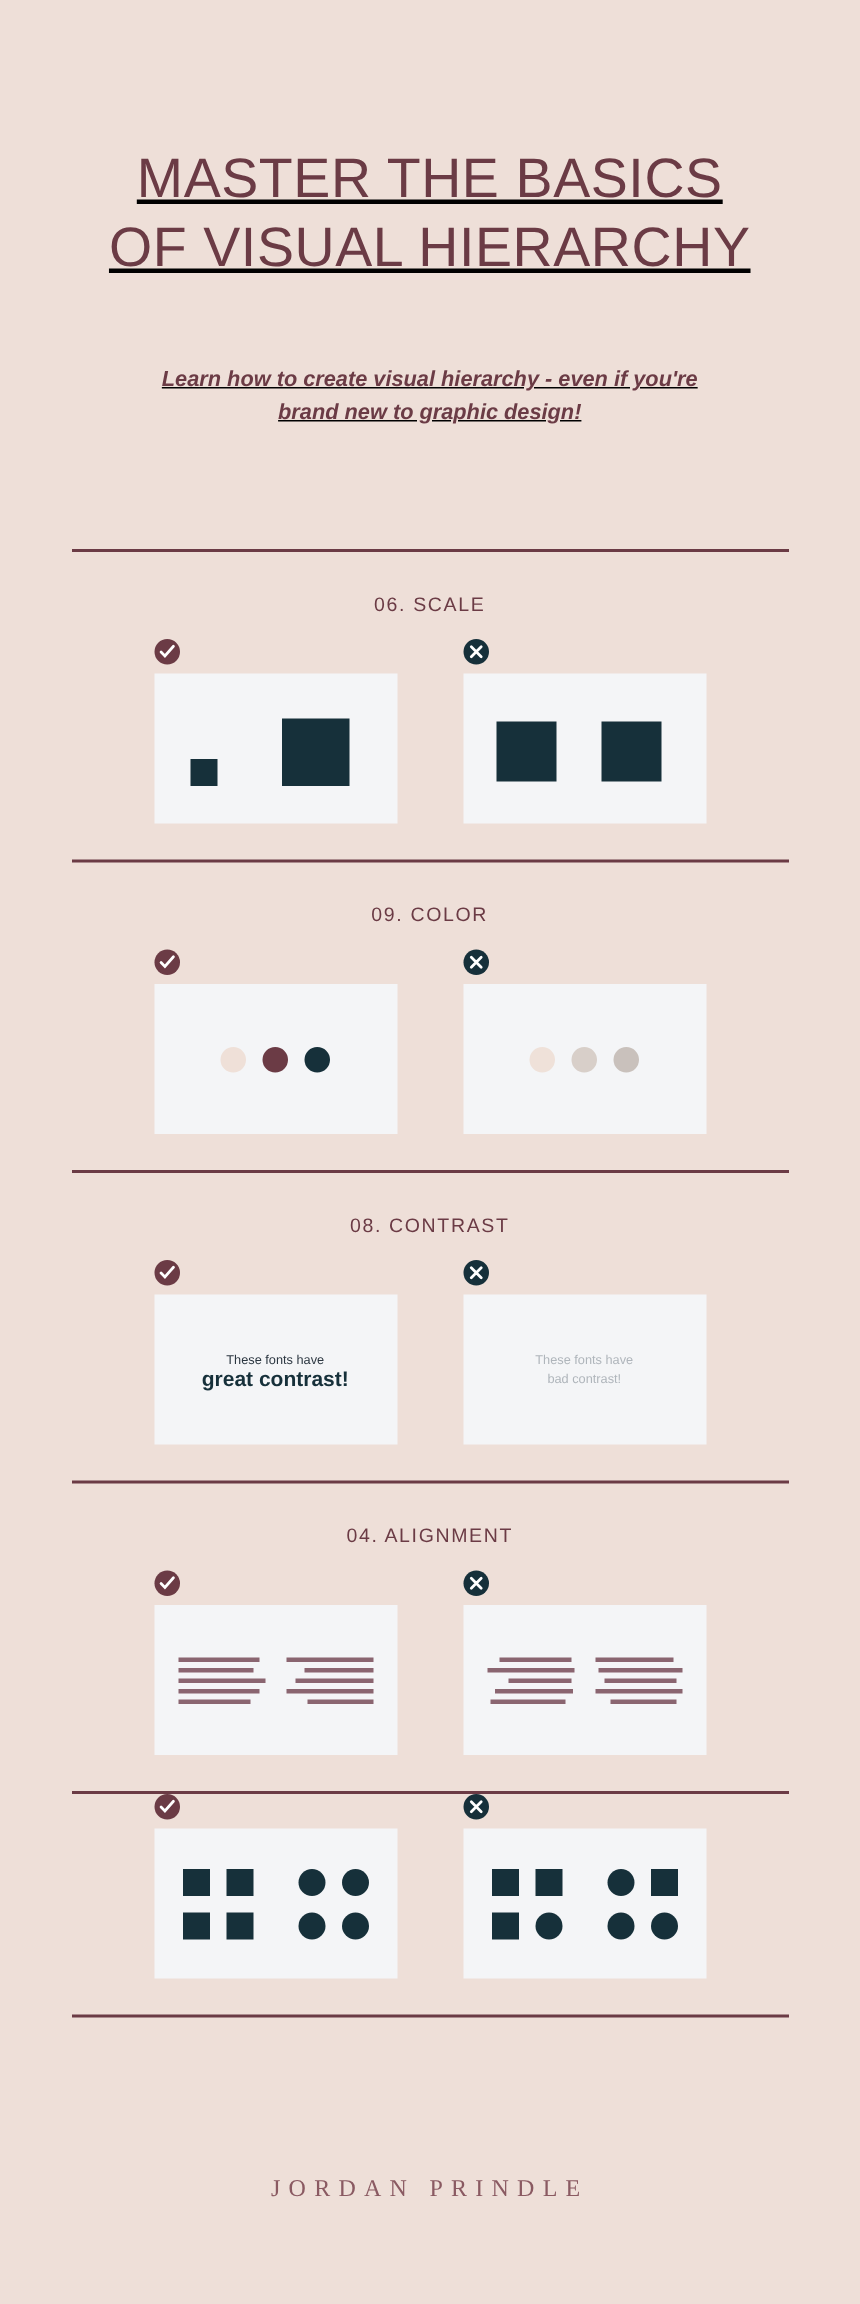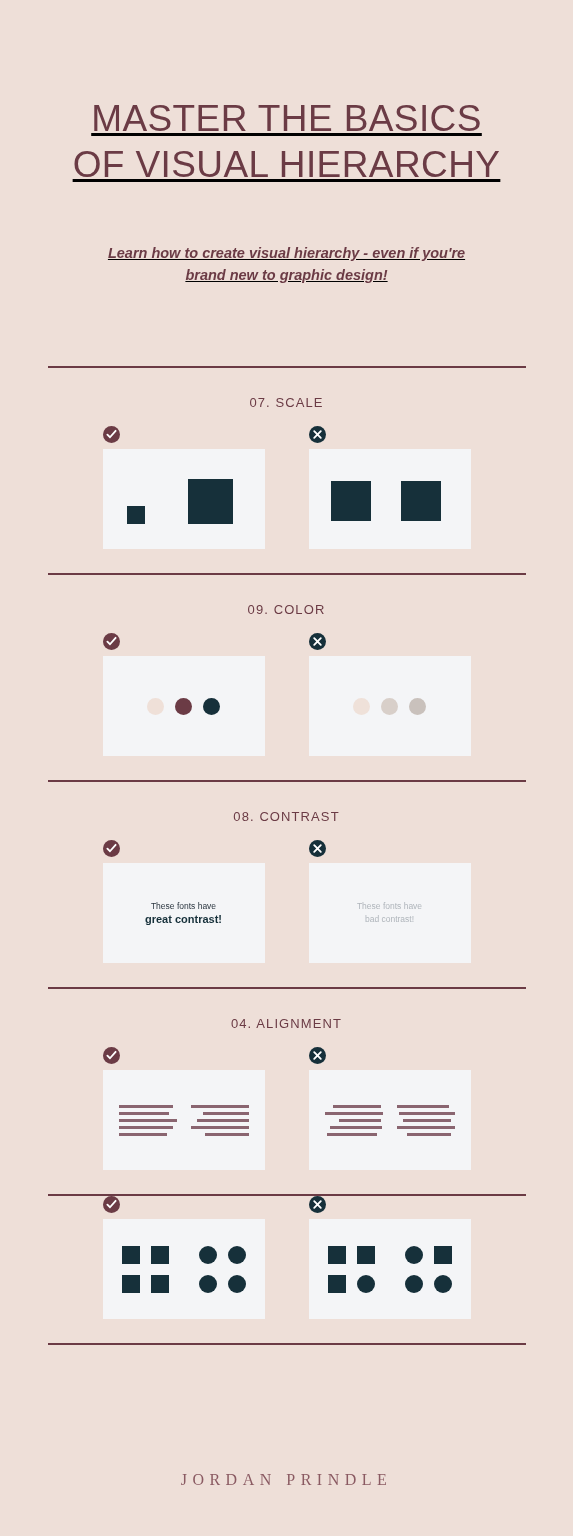--- a/index.html
+++ b/index.html
@@ -127,21 +127,21 @@
     border-radius: 50%;
   }
 
   
   .contrast-text {
     text-align: center;
     font-size: 8.5px;
     line-height: 13px;
   }
   .contrast-text .l1.good-line { color: #2B3640; }
-  .contrast-text .l2.good-line { color: #16303A; font-weight: bold; font-size: 11px; }
+  .contrast-text .l2.good-line { color: #16303A; font-weight: bold; font-size: 14px; }
   .contrast-text .l1.bad-line,
   .contrast-text .l2.bad-line { color: #AFB5BB; }
 
   
   .align-groups {
     display: flex;
     width: 100%;
     height: 100%;
     align-items: center;
     justify-content: center;
@@ -185,21 +185,20 @@
   
   .footer-divider {
     width: 478px;
     height: 2px;
     background: #6B3B45;
     margin: 0 auto;
   }
   .footer {
     text-align: center;
     padding-top: 106px;
-    margin-top: 20px;
   }
   .brand {
     font-family: "Liberation Serif", serif;
     color: #8A5A62;
     font-size: 16px;
     letter-spacing: 5.5px;
   }
 </style>
 </head>
 <body>
@@ -209,21 +208,21 @@
   <div class="header">
     <h1 class="title">MASTER THE BASICS
 OF VISUAL HIERARCHY</h1>
     <div class="subtitle">Learn how to create visual hierarchy - even if you're
 brand new to graphic design!</div>
   </div>
 
   <div class="sections" id="sections">
       <div class="divider"></div>
       <div class="section">
-        <div class="section-title">07. SCALE</div>
+        <div class="section-title">06. SCALE</div>
         <div class="cards">
           <div class="card-wrap">
             <div class="badge good">
               <svg width="11" height="11" viewBox="0 0 12 12">
                 <path d="M1.5 6.2 L4.3 9 L10.5 2" stroke="#ffffff" stroke-width="2" fill="none" stroke-linecap="round"></path>
               </svg>
             </div>
             <div class="card">
               <div class="scale-row">
                 <div class="sq small"></div>

